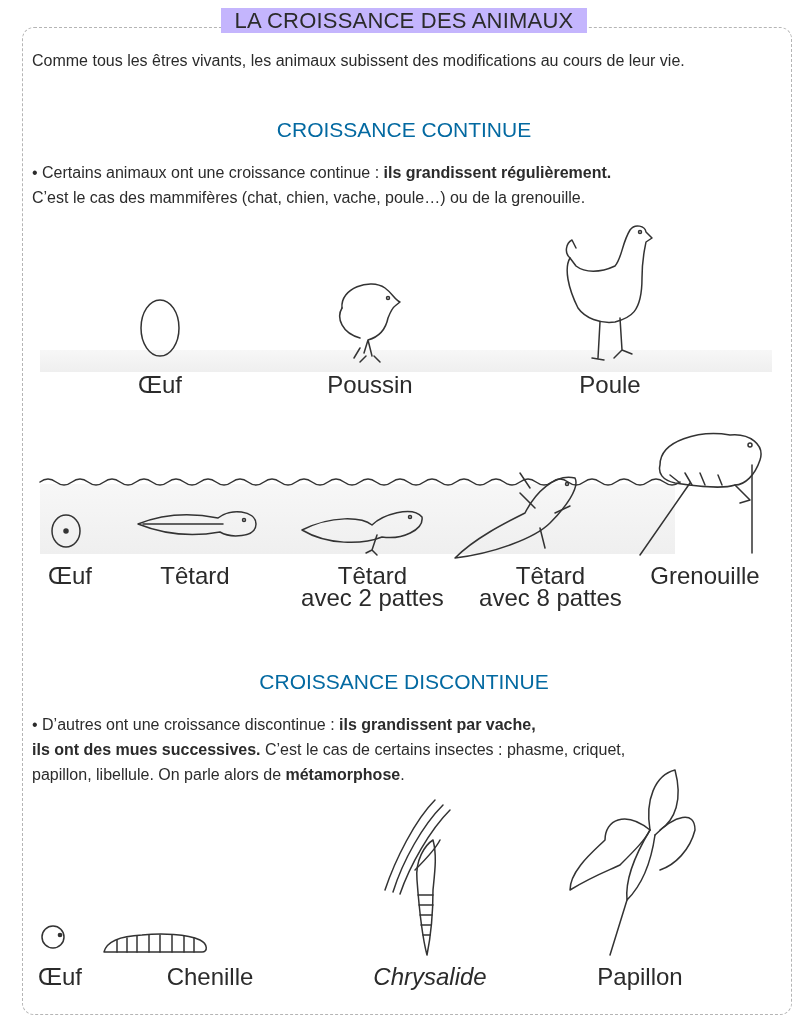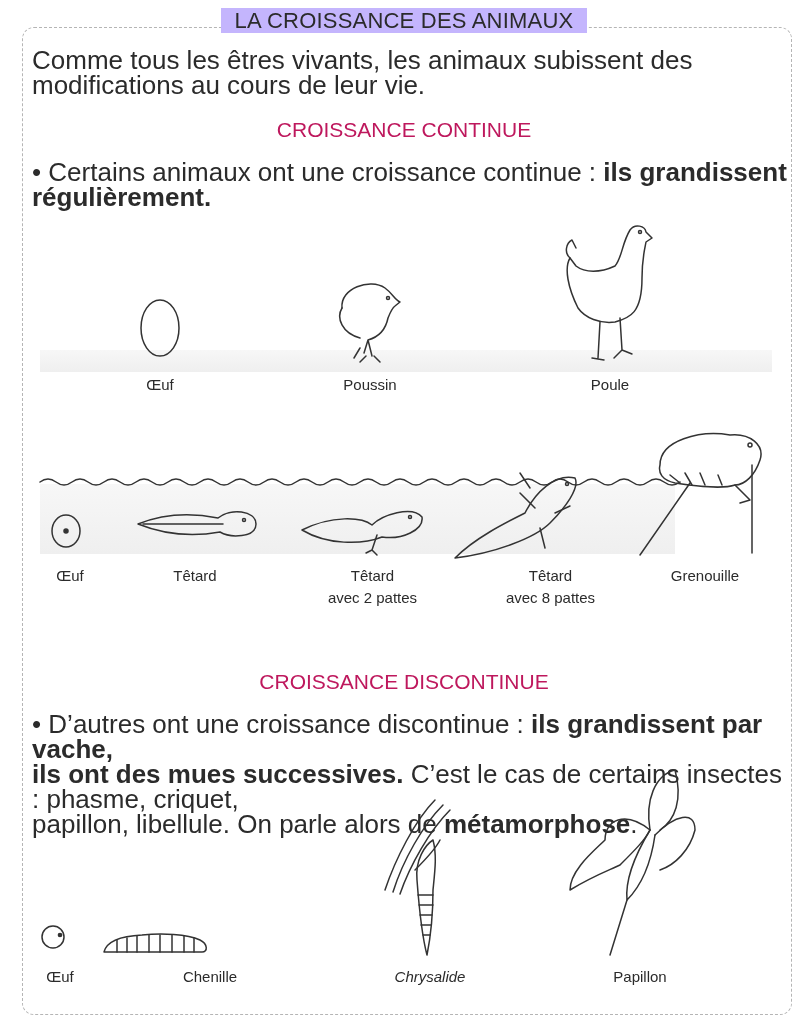--- a/index.html
+++ b/index.html
@@ -3,38 +3,38 @@
 <meta charset="utf-8">
 <style>
   html, body { margin: 0; padding: 0; background: #ffffff; }
   body { width: 808px; height: 1027px; position: relative; overflow: hidden;
          font-family: "Liberation Sans", "DejaVu Sans", sans-serif; color: #2b2b2b; }
   .frame { position: absolute; left: 22px; top: 27px; width: 770px; height: 988px;
            border: 1.5px dashed #b5b5b5; border-radius: 12px; box-sizing: border-box; }
   .main-title { position: absolute; top: 8px; left: 0; width: 808px; text-align: center;
                 font-size: 22px; font-weight: 400; letter-spacing: 0.2px; color: #2b2b2b; }
   .main-title span { background: #c4b5fd; padding: 0 14px; }
-  .p { position: absolute; left: 32px; width: 760px; font-size: 26px; line-height: 25px; color: #2b2b2b; }
+  .p { position: absolute; left: 32px; width: 760px; font-size: 16px; line-height: 25px; color: #2b2b2b; }
   .p b { font-weight: 700; }
-  .h2 { position: absolute; left: 0; width: 808px; text-align: center; font-size: 21px; color: #be185d; }
-  .lbl { position: absolute; font-size: 15px; color: #2b2b2b; text-align: center; line-height: 22px; }
+  .h2 { position: absolute; left: 0; width: 808px; text-align: center; font-size: 21px; color: #0369a1; }
+  .lbl { position: absolute; font-size: 24px; color: #2b2b2b; text-align: center; line-height: 22px; }
   .strip { position: absolute; background: linear-gradient(#f7f7f7, #efefef); }
   svg { position: absolute; overflow: visible; }
   svg * { fill: none; stroke: #333; stroke-width: 1.5; stroke-linejoin: round; stroke-linecap: round; }
 </style>
 </head>
 <body>
 
 <div class="frame"></div>
 <div class="main-title"><span>LA CROISSANCE DES ANIMAUX</span></div>
 
 <div class="p" style="top:48px;">Comme tous les êtres vivants, les animaux subissent des modifications au cours de leur vie.</div>
 
 <div class="h2" style="top:118px;">CROISSANCE CONTINUE</div>
-<div class="p" style="top:160px;"><span>• Certains animaux ont une croissance continue : </span><b>ils grandissent régulièrement.</b><br></div>
+<div class="p" style="top:160px;"><span>• Certains animaux ont une croissance continue : </span><b>ils grandissent régulièrement.</b><br><span>C’est le cas des mammifères (chat, chien, vache, poule…) ou de la grenouille.</span></div>
 
 <div class="strip" style="left:40px; top:350px; width:732px; height:22px;"></div>
 
 <svg style="left:140px;top:298px;" width="40" height="60" viewBox="0 0 40 60">
   <ellipse cx="20" cy="30" rx="19" ry="28"></ellipse>
 </svg>
 
 <svg style="left:330px;top:278px;" width="80" height="85" viewBox="0 0 80 85">
   <path d="M12 30 C10 10 40 0 55 10 C62 15 65 22 70 24 L65 28 C62 30 60 35 58 40 C55 55 45 60 38 62 L34 75 M38 62 L42 78 M30 70 L24 80 M36 78 L30 84 M44 78 L50 84"></path>
   <path d="M12 30 C6 40 12 55 30 60"></path>

